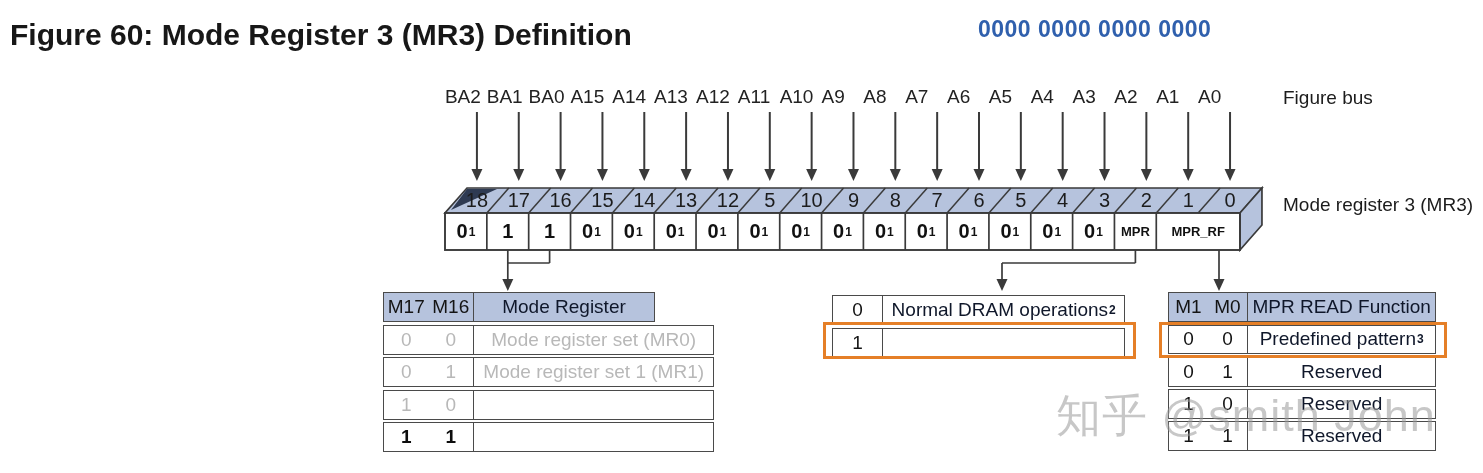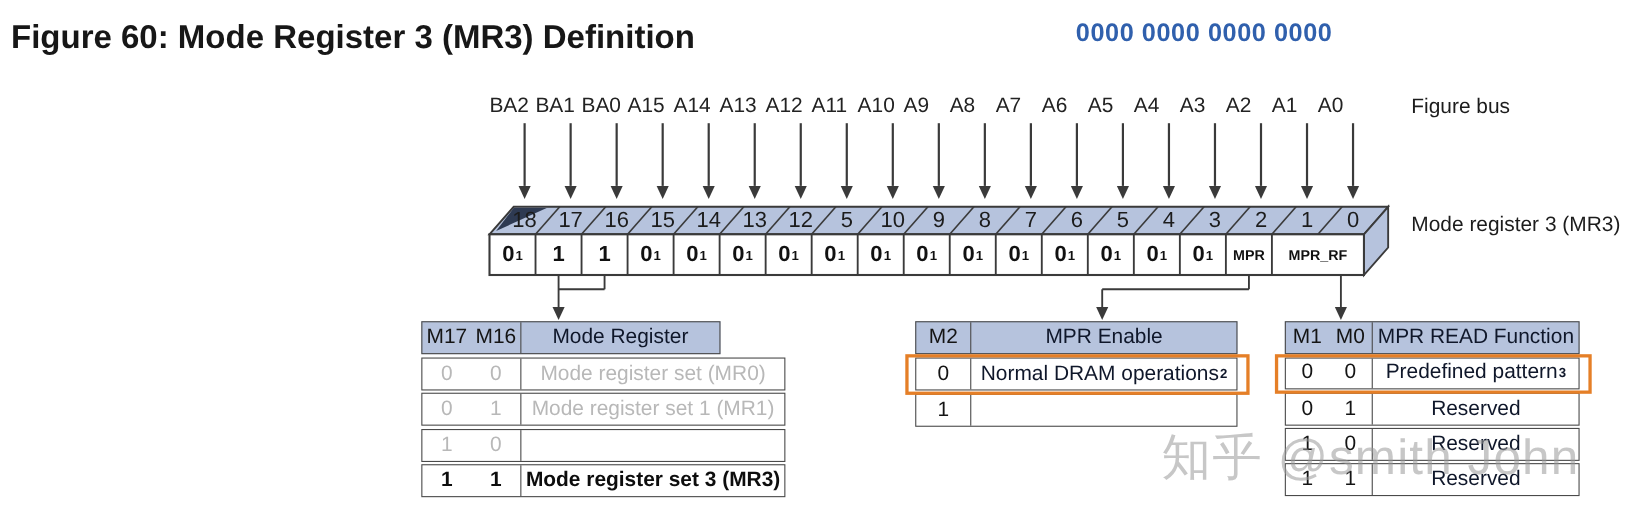--- a/index.html
+++ b/index.html
@@ -307,35 +307,24 @@
         <div class="bitgroup" style="width: 90px;">
           <div class="bitcell" style="width: 45px;">1</div>
           <div class="bitcell" style="width: 45px;">0</div>
         </div>
       </div>
       <div class="trow emphasis" style="height: 30px; width: 331.4px; margin-top: 2.6px;">
         <div class="bitgroup" style="width: 90px;">
           <div class="bitcell" style="width: 45px;">1</div>
           <div class="bitcell" style="width: 45px;">1</div>
         </div>
-        <div class="labelcell">
-          <span>Mode register set 3 (MR3)</span>
-        </div>
       </div>
     </div>
     <div class="hl-box" style="left: 823px; top: 321.6px; width: 313.4px; height: 37.5px;"></div>
     <div class="dtable" style="left: 832px; top: 292px; width: 293.4px;">
-      <div class="trow header" style="height: 30px; width: 293.4px;">
-        <div class="bitgroup" style="width: 50px;">
-          <div class="bitcell" style="width: 50px;">M2</div>
-        </div>
-        <div class="labelcell">
-          <span>MPR Enable</span>
-        </div>
-      </div>
       <div class="trow" style="height: 30.5px; width: 293.4px; margin-top: 2.6px;">
         <div class="bitgroup" style="width: 50px;">
           <div class="bitcell" style="width: 50px;">0</div>
         </div>
         <div class="labelcell">
           <span>Normal DRAM operations</span>
           <span class="supnote">2</span>
         </div>
       </div>
       <div class="trow" style="height: 30.5px; width: 293.4px; margin-top: 2.6px;">

